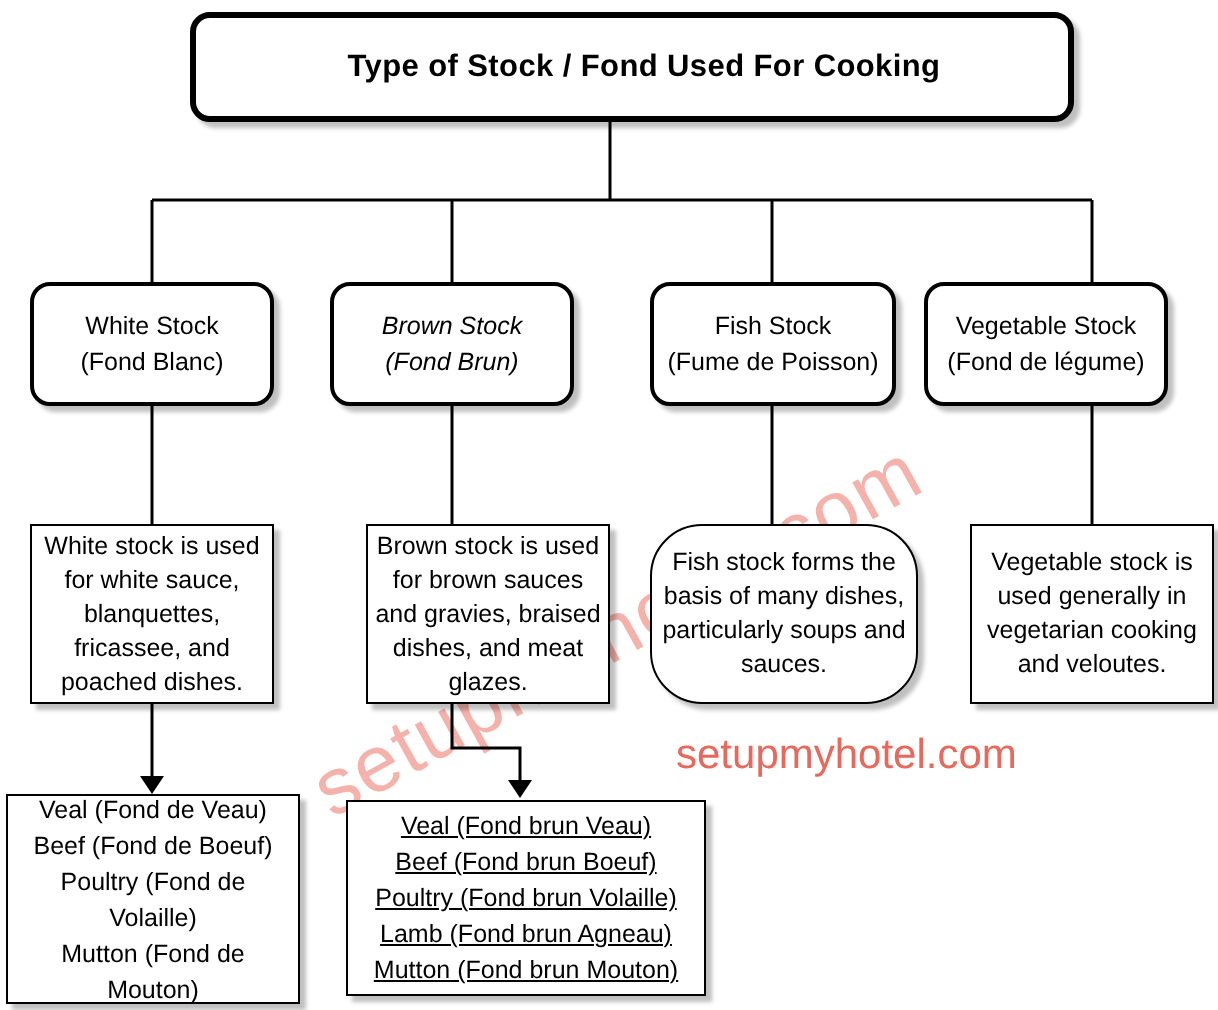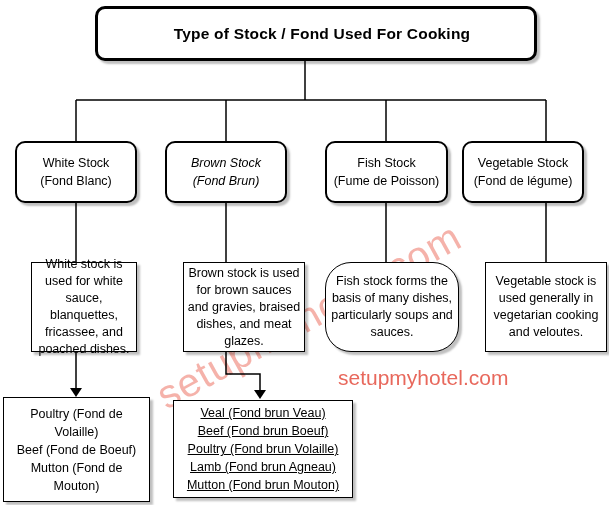--- a/index.html
+++ b/index.html
@@ -22,21 +22,21 @@
     border-width:3px;border-radius:10px;
     font-size:15.5px;font-weight:bold;letter-spacing:.2px;padding-left:12px;
   }
   .stock{top:141px;height:62px;font-size:12.5px;line-height:18px;}
   .desc{top:262px;height:90px;font-size:12.5px;line-height:17px;padding:3px;}
   .list{font-size:12.5px;line-height:18px;padding:3px;}
   #stock-white{left:15px;width:122px;text-align:center;}
   #stock-brown{left:165px;width:122px;font-style:italic;}
   #stock-fish{left:325px;width:123px;}
   #stock-veg{left:462px;width:122px;}
-  #desc-white{left:15px;width:106px;margin-left:16px;}
+  #desc-white{left:15px;width:122px;}
   #desc-brown{left:183px;width:122px;}
   #desc-fish{left:325px;width:134px;border-radius:26px;}
   #desc-veg{left:485px;width:122px;}
   #list-white{left:3px;top:397px;width:147px;height:105px;}
   #list-brown{left:173px;top:400px;width:180px;height:98px;text-decoration:underline;}
   #connectors{position:absolute;left:0;top:0;z-index:2;}
   #wm-diagonal{
     position:absolute;left:309px;top:316px;
     transform:translate(-50%,-50%) rotate(-29deg);
     font-size:40px;color:rgba(235,102,86,0.5);
@@ -103,22 +103,23 @@
     <span>Brown stock is used for brown sauces and gravies, braised dishes, and meat glazes.</span>
   </div>
   <div class="box desc" id="desc-fish">
     <span>Fish stock forms the basis of many dishes, particularly soups and sauces.</span>
   </div>
   <div class="box desc" id="desc-veg">
     <span>Vegetable stock is used generally in vegetarian cooking and veloutes.</span>
   </div>
 
   <div class="box list" id="list-white">
+    <span class="line2">Veal (Fond de Veau)</span>
+    <span class="line2">Beef (Fond de Boeuf)</span>
     <span class="line2">Poultry (Fond de Volaille)</span>
-    <span class="line2">Beef (Fond de Boeuf)</span>
     <span class="line2">Mutton (Fond de Mouton)</span>
   </div>
   <div class="box list" id="list-brown">
     <span class="line2">Veal (Fond brun Veau)</span>
     <span class="line2">Beef (Fond brun Boeuf)</span>
     <span class="line2">Poultry (Fond brun Volaille)</span>
     <span class="line2">Lamb (Fond brun Agneau)</span>
     <span class="line2">Mutton (Fond brun Mouton)</span>
   </div>
 

